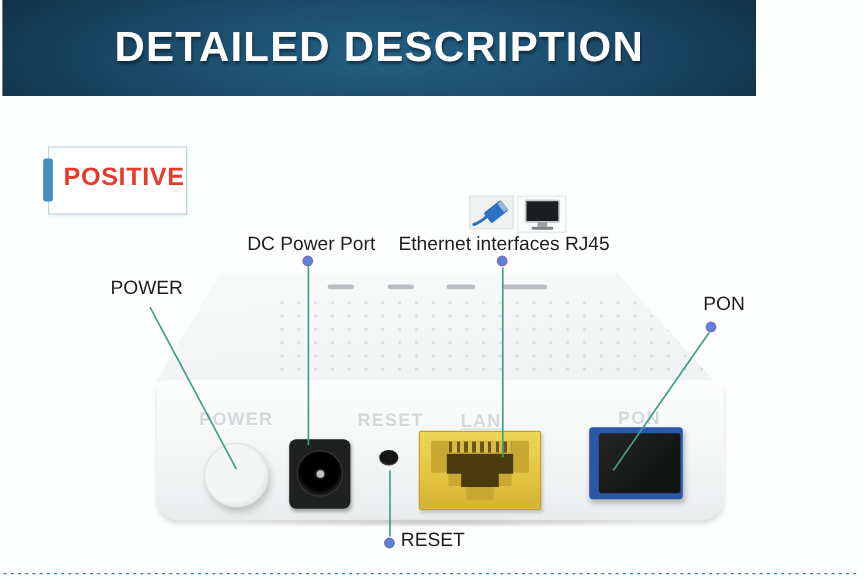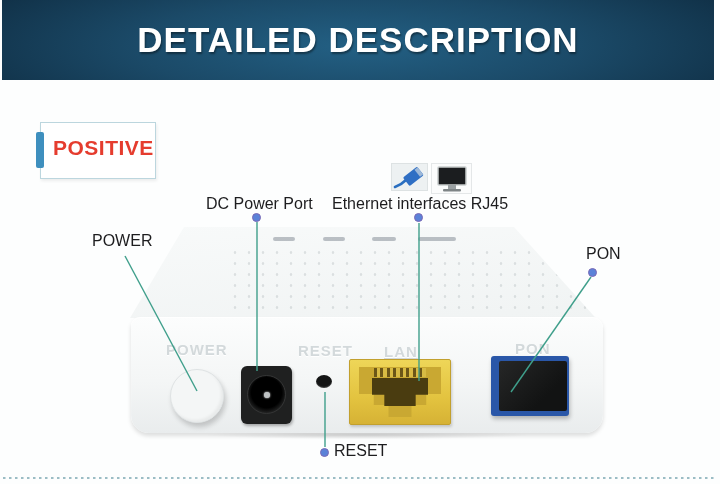--- a/index.html
+++ b/index.html
@@ -2,21 +2,21 @@
 <html><head>
 <meta charset="utf-8">
 <style>
   html,body{margin:0;padding:0;}
   body{
     width:720px;height:484px;position:relative;overflow:hidden;
     background:#fdfefe;font-family:"Liberation Sans",sans-serif;
   }
   
   .banner{
-    position:absolute;left:2px;top:0;width:712px;height:80px;
+    position:absolute;left:2px;top:0;width:628px;height:80px;
     background:radial-gradient(ellipse 65% 130% at 50% 58%, #236084 0%, #1b4a68 48%, #0e2b40 100%);
     display:flex;align-items:center;justify-content:center;
   }
   .banner-title{
     color:#ffffff;font-size:35px;font-weight:bold;letter-spacing:1px;
     text-shadow:1px 2px 2px rgba(0,0,0,.4);
   }
   
   .positive-box{
     position:absolute;left:40px;top:122px;width:114px;height:55px;

